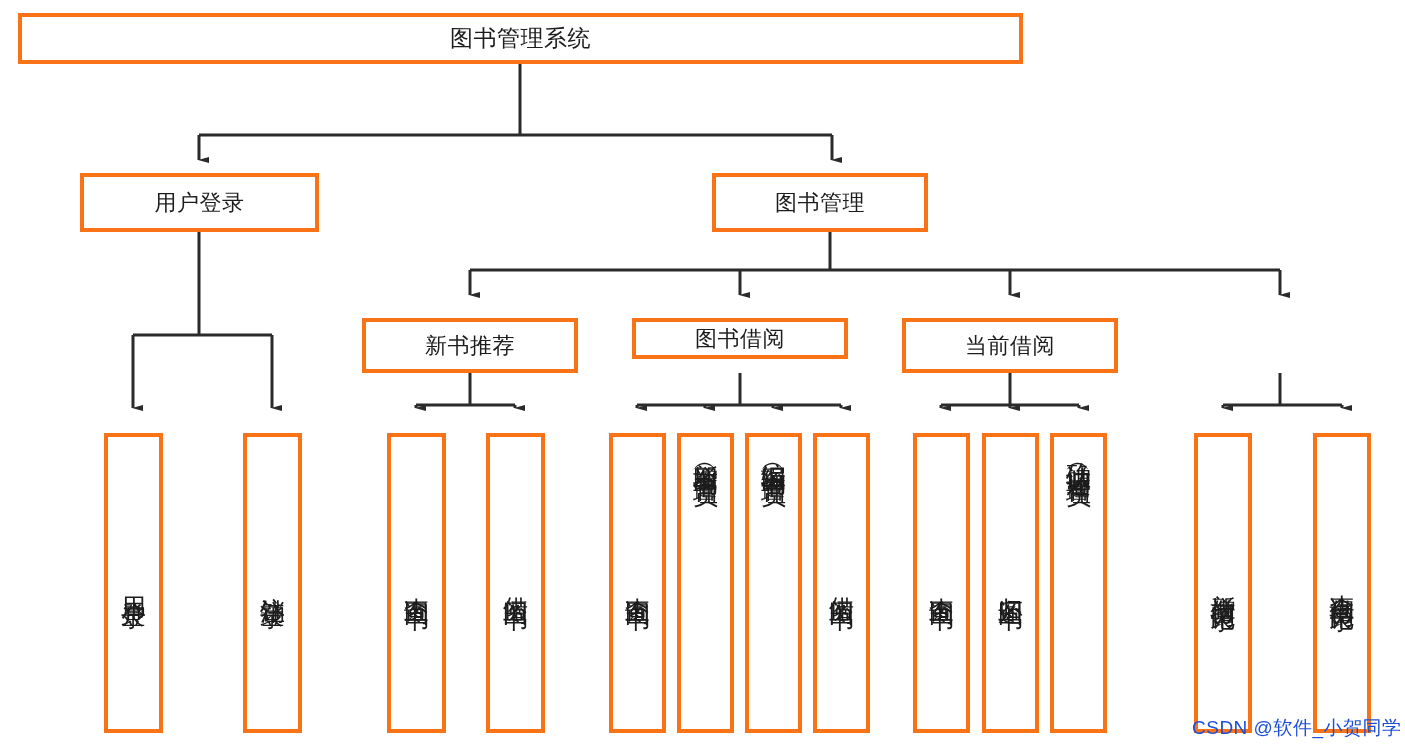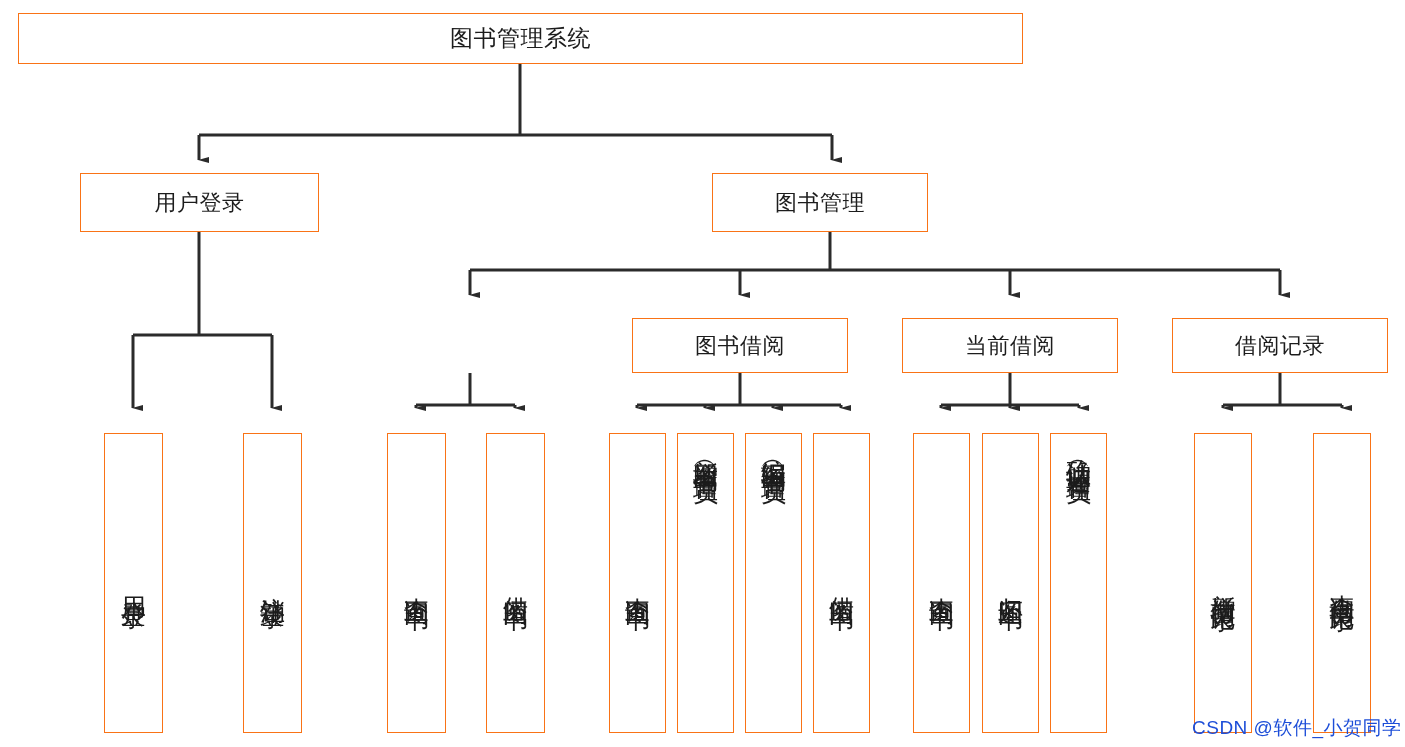--- a/index.html
+++ b/index.html
@@ -19,21 +19,21 @@
     position: absolute;
     left: 0;
     top: 0;
     width: 1405px;
     height: 747px;
     pointer-events: none;
   }
   .node {
     position: absolute;
     box-sizing: border-box;
-    border: 1px solid #f97316;
+    border: 4px solid #f97316;
     background: #ffffff;
     display: flex;
     align-items: center;
     justify-content: center;
     color: #1c1c1c;
   }
   .node .lbl {
     display: block;
     text-align: center;
     line-height: 1.18;
@@ -130,28 +130,28 @@
     <span class="lbl">图书管理系统</span>
   </div>
 
   <div class="node h" style="left:80px; top:173px; width:239px; height:59px;">
     <span class="lbl">用户登录</span>
   </div>
   <div class="node h" style="left:712px; top:173px; width:216px; height:59px;">
     <span class="lbl">图书管理</span>
   </div>
 
-  <div class="node h" style="left:632px; top:318px; width:216px; height:55px;">
+  <div class="node h" style="left:362px; top:318px; width:216px; height:55px;">
+    <span class="lbl">新书推荐</span>
+  </div>
+  <div class="node h" style="left:632px; top:318px; width:216px; height:41px;">
     <span class="lbl">图书借阅</span>
   </div>
   <div class="node h" style="left:902px; top:318px; width:216px; height:55px;">
     <span class="lbl">当前借阅</span>
-  </div>
-  <div class="node h" style="left:1172px; top:318px; width:216px; height:55px;">
-    <span class="lbl">借阅记录</span>
   </div>
 
   <div class="node v centered" style="left:104px; top:433px; width:59px; height:300px;">
     <span class="lbl">用户登录</span>
   </div>
   <div class="node v centered" style="left:243px; top:433px; width:59px; height:300px;">
     <span class="lbl">注销登录</span>
   </div>
 
   <div class="node v centered" style="left:387px; top:433px; width:59px; height:300px;">

